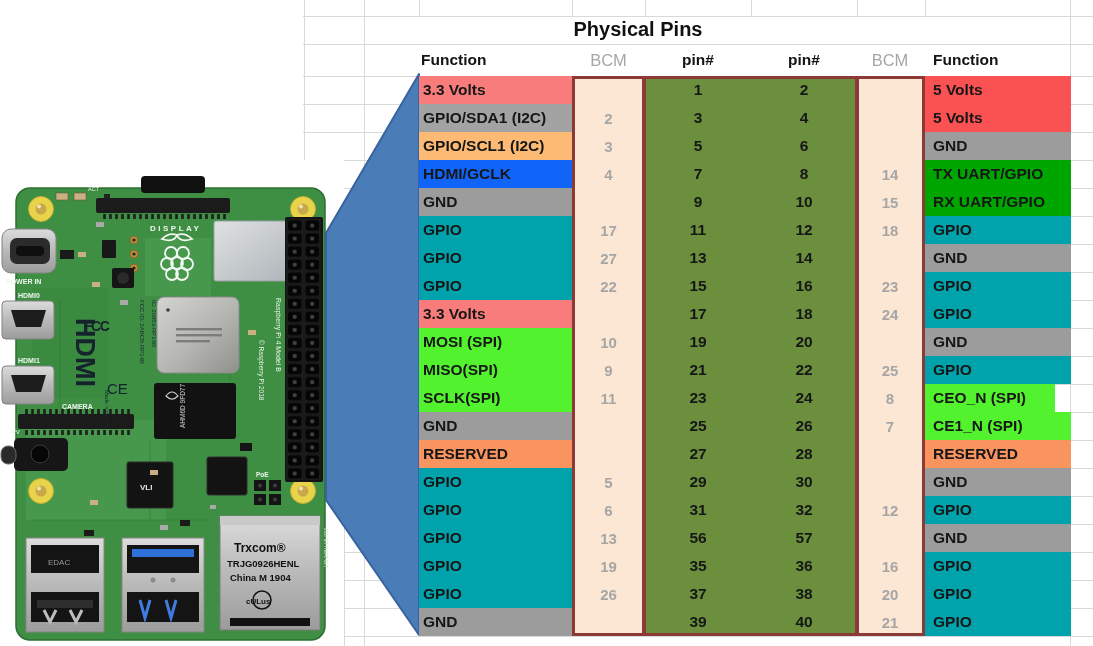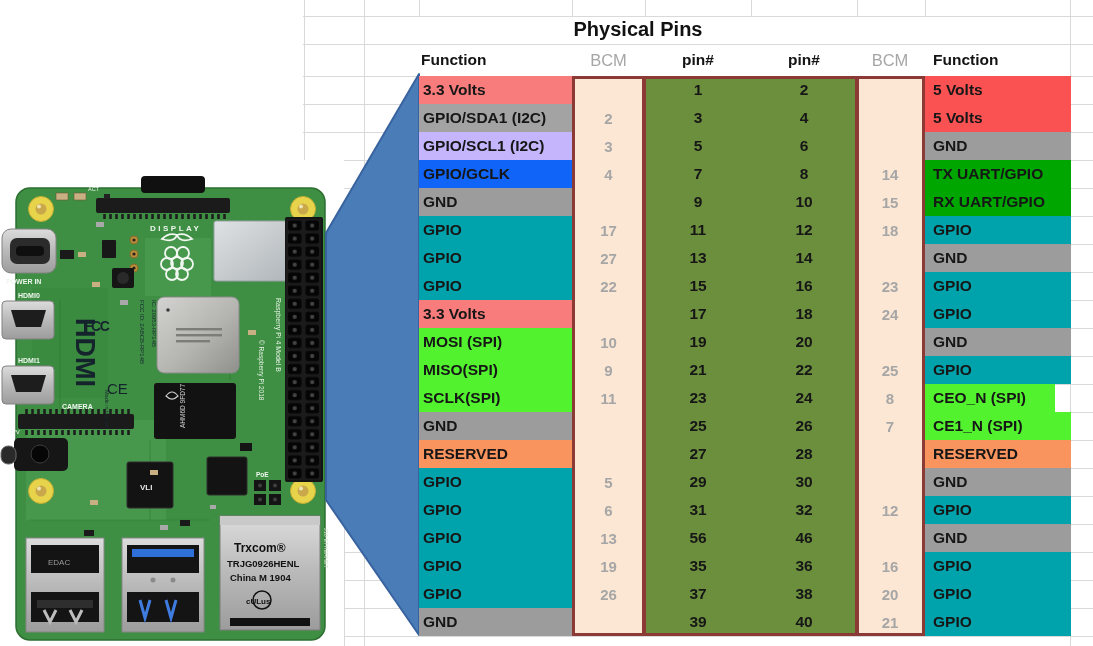--- a/index.html
+++ b/index.html
@@ -304,27 +304,27 @@
       <div class="cell pin" style="left: 645px; top: 76px; width: 106px; height: 28px;">1</div>
       <div class="cell pin" style="left: 751px; top: 76px; width: 106px; height: 28px;">2</div>
       <div class="cell bcm" style="left: 855px; top: 76px; width: 70px; height: 28px;"></div>
       <div class="cell fn right" style="left: 925px; top: 76px; width: 146px; height: 28px; background: rgb(250, 82, 82);">5 Volts</div>
       <div class="cell fn left" style="left: 419px; top: 104px; width: 153px; height: 28px; background: #a3a3a3;">GPIO/SDA1 (I2C)</div>
       <div class="cell bcm" style="left: 572px; top: 104px; width: 73px; height: 28px;">2</div>
       <div class="cell pin" style="left: 645px; top: 104px; width: 106px; height: 28px;">3</div>
       <div class="cell pin" style="left: 751px; top: 104px; width: 106px; height: 28px;">4</div>
       <div class="cell bcm" style="left: 855px; top: 104px; width: 70px; height: 28px;"></div>
       <div class="cell fn right" style="left: 925px; top: 104px; width: 146px; height: 28px; background: rgb(250, 82, 82);">5 Volts</div>
-      <div class="cell fn left" style="left: 419px; top: 132px; width: 153px; height: 28px; background: #c4b5fd;">GPIO/SCL1 (I2C)</div>
+      <div class="cell fn left" style="left: 419px; top: 132px; width: 153px; height: 28px; background: #fdba74;">GPIO/SCL1 (I2C)</div>
       <div class="cell bcm" style="left: 572px; top: 132px; width: 73px; height: 28px;">3</div>
       <div class="cell pin" style="left: 645px; top: 132px; width: 106px; height: 28px;">5</div>
       <div class="cell pin" style="left: 751px; top: 132px; width: 106px; height: 28px;">6</div>
       <div class="cell bcm" style="left: 855px; top: 132px; width: 70px; height: 28px;"></div>
       <div class="cell fn right" style="left: 925px; top: 132px; width: 146px; height: 28px; background: rgb(156, 156, 156);">GND</div>
-      <div class="cell fn left" style="left: 419px; top: 160px; width: 153px; height: 28px; background: rgb(16, 101, 248);">GPIO/GCLK</div>
+      <div class="cell fn left" style="left: 419px; top: 160px; width: 153px; height: 28px; background: rgb(16, 101, 248);">HDMI/GCLK</div>
       <div class="cell bcm" style="left: 572px; top: 160px; width: 73px; height: 28px;">4</div>
       <div class="cell pin" style="left: 645px; top: 160px; width: 106px; height: 28px;">7</div>
       <div class="cell pin" style="left: 751px; top: 160px; width: 106px; height: 28px;">8</div>
       <div class="cell bcm" style="left: 855px; top: 160px; width: 70px; height: 28px;">14</div>
       <div class="cell fn right" style="left: 925px; top: 160px; width: 146px; height: 28px; background: rgb(0, 166, 0);">TX UART/GPIO</div>
       <div class="cell fn left" style="left: 419px; top: 188px; width: 153px; height: 28px; background: rgb(156, 156, 156);">GND</div>
       <div class="cell bcm" style="left: 572px; top: 188px; width: 73px; height: 28px;"></div>
       <div class="cell pin" style="left: 645px; top: 188px; width: 106px; height: 28px;">9</div>
       <div class="cell pin" style="left: 751px; top: 188px; width: 106px; height: 28px;">10</div>
       <div class="cell bcm" style="left: 855px; top: 188px; width: 70px; height: 28px;">15</div>
@@ -391,21 +391,21 @@
       <div class="cell fn right" style="left: 925px; top: 468px; width: 146px; height: 28px; background: rgb(156, 156, 156);">GND</div>
       <div class="cell fn left" style="left: 419px; top: 496px; width: 153px; height: 28px; background: rgb(0, 163, 171);">GPIO</div>
       <div class="cell bcm" style="left: 572px; top: 496px; width: 73px; height: 28px;">6</div>
       <div class="cell pin" style="left: 645px; top: 496px; width: 106px; height: 28px;">31</div>
       <div class="cell pin" style="left: 751px; top: 496px; width: 106px; height: 28px;">32</div>
       <div class="cell bcm" style="left: 855px; top: 496px; width: 70px; height: 28px;">12</div>
       <div class="cell fn right" style="left: 925px; top: 496px; width: 146px; height: 28px; background: rgb(0, 163, 171);">GPIO</div>
       <div class="cell fn left" style="left: 419px; top: 524px; width: 153px; height: 28px; background: rgb(0, 163, 171);">GPIO</div>
       <div class="cell bcm" style="left: 572px; top: 524px; width: 73px; height: 28px;">13</div>
       <div class="cell pin" style="left: 645px; top: 524px; width: 106px; height: 28px;">56</div>
-      <div class="cell pin" style="left: 751px; top: 524px; width: 106px; height: 28px;">46</div>
+      <div class="cell pin" style="left: 751px; top: 524px; width: 106px; height: 28px;">57</div>
       <div class="cell bcm" style="left: 855px; top: 524px; width: 70px; height: 28px;"></div>
       <div class="cell fn right" style="left: 925px; top: 524px; width: 146px; height: 28px; background: rgb(156, 156, 156);">GND</div>
       <div class="cell fn left" style="left: 419px; top: 552px; width: 153px; height: 28px; background: rgb(0, 163, 171);">GPIO</div>
       <div class="cell bcm" style="left: 572px; top: 552px; width: 73px; height: 28px;">19</div>
       <div class="cell pin" style="left: 645px; top: 552px; width: 106px; height: 28px;">35</div>
       <div class="cell pin" style="left: 751px; top: 552px; width: 106px; height: 28px;">36</div>
       <div class="cell bcm" style="left: 855px; top: 552px; width: 70px; height: 28px;">16</div>
       <div class="cell fn right" style="left: 925px; top: 552px; width: 146px; height: 28px; background: rgb(0, 163, 171);">GPIO</div>
       <div class="cell fn left" style="left: 419px; top: 580px; width: 153px; height: 28px; background: rgb(0, 163, 171);">GPIO</div>
       <div class="cell bcm" style="left: 572px; top: 580px; width: 73px; height: 28px;">26</div>

